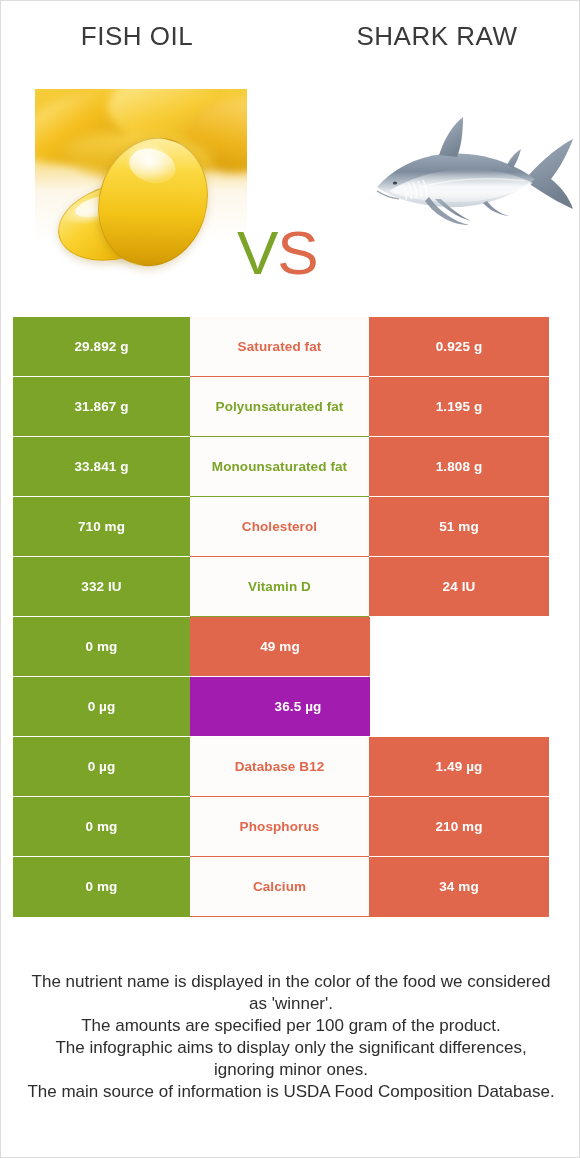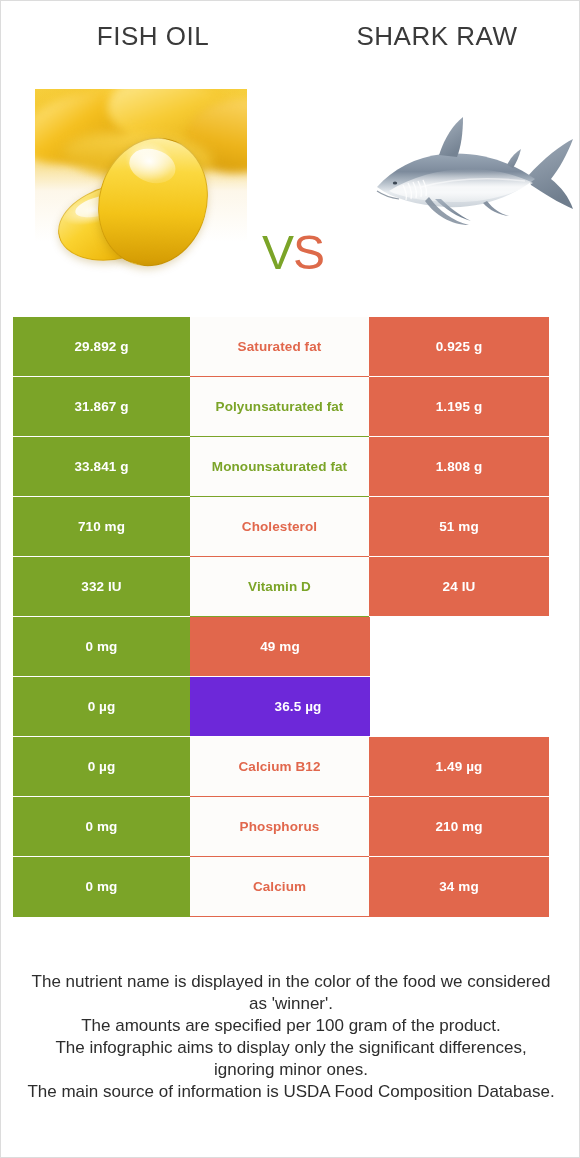--- a/index.html
+++ b/index.html
@@ -37,21 +37,21 @@
     position: absolute;
     top: 0;
     font-size: 26px;
     font-weight: 300;
     letter-spacing: 0.5px;
     color: #3a3a3a;
     font-family: "Liberation Sans", sans-serif;
     white-space: nowrap;
     line-height: 34px;
   }
-  .food-title.left  { left: 0;   width: 272px; text-align: center; padding-left: 16px; }
+  .food-title.left  { left: 0;   width: 272px; text-align: center; }
   .food-title.right { left: 300px; width: 272px; text-align: center; }
 
   
   .hero {
     position: absolute;
     top: 80px;
     left: 0;
     width: 580px;
     height: 212px;
   }
@@ -127,25 +127,24 @@
     background: linear-gradient(150deg, rgba(255,255,255,0.95), rgba(255,255,255,0));
   }
 
   
   .vs {
     position: absolute;
     left: 236px;
     top: 130px;
     width: 112px;
     height: 84px;
-    font-size: 48px;
+    font-size: 62px;
     font-weight: 400;
     line-height: 84px;
     letter-spacing: -1px;
-    text-align: center;
     font-family: "Liberation Sans", sans-serif;
   }
   .vs .v { color: #7ba428; }
   .vs .s { color: #dd6a4a; }
 
   
   .shark-wrap {
     position: absolute;
     left: 358px;
     top: 18px;
@@ -323,25 +322,25 @@
         <div class="cell left" style="background: rgb(123, 164, 40);">332 IU</div>
         <div class="cell mid" style="background: rgb(253, 252, 250); color: rgb(123, 164, 40); border-bottom-color: rgb(123, 164, 40); border-top-color: transparent;">Vitamin D</div>
         <div class="cell right" style="background: rgb(225, 103, 76);">24 IU</div>
       </div>
       <div class="row">
         <div class="cell left" style="background: rgb(123, 164, 40);">0 mg</div>
         <div class="cell right" style="background: rgb(225, 103, 76);">49 mg</div>
       </div>
       <div class="row">
         <div class="cell left" style="background: rgb(123, 164, 40);">0 µg</div>
-        <div class="cell right" style="background: #6d28d9; padding-left: 36px;">36.5 µg</div>
+        <div class="cell right" style="background: #a21caf; padding-left: 36px;">36.5 µg</div>
       </div>
       <div class="row">
         <div class="cell left" style="background: rgb(123, 164, 40);">0 µg</div>
-        <div class="cell mid" style="background: rgb(253, 252, 250); color: rgb(225, 103, 76); border-bottom-color: rgb(225, 103, 76); border-top-color: transparent;">Calcium B12</div>
+        <div class="cell mid" style="background: rgb(253, 252, 250); color: rgb(225, 103, 76); border-bottom-color: rgb(225, 103, 76); border-top-color: transparent;">Database B12</div>
         <div class="cell right" style="background: rgb(225, 103, 76);">1.49 µg</div>
       </div>
       <div class="row">
         <div class="cell left" style="background: rgb(123, 164, 40);">0 mg</div>
         <div class="cell mid" style="background: rgb(253, 252, 250); color: rgb(225, 103, 76); border-bottom-color: rgb(225, 103, 76); border-top-color: transparent;">Phosphorus</div>
         <div class="cell right" style="background: rgb(225, 103, 76);">210 mg</div>
       </div>
       <div class="row">
         <div class="cell left" style="background: rgb(123, 164, 40);">0 mg</div>
         <div class="cell mid" style="background: rgb(253, 252, 250); color: rgb(225, 103, 76); border-bottom-color: rgb(225, 103, 76); border-top-color: transparent;">Calcium</div>

